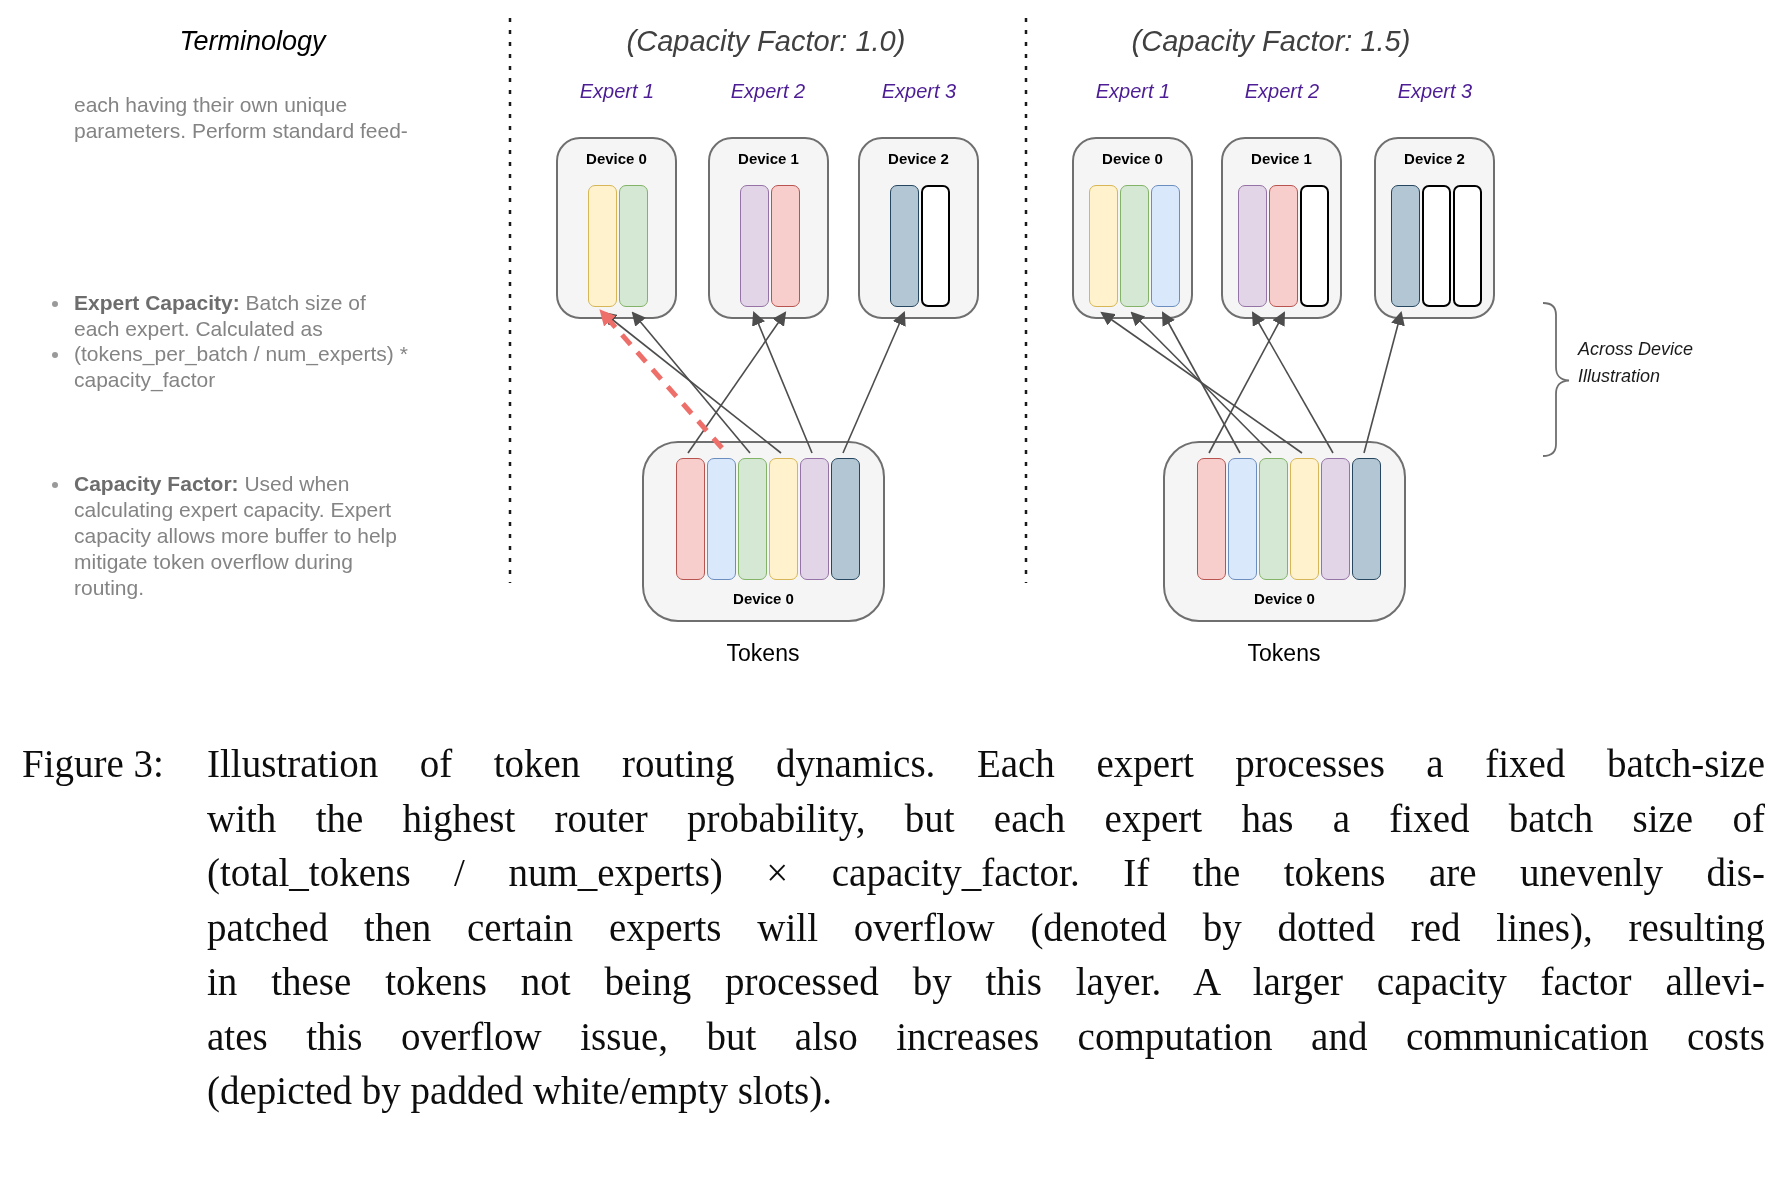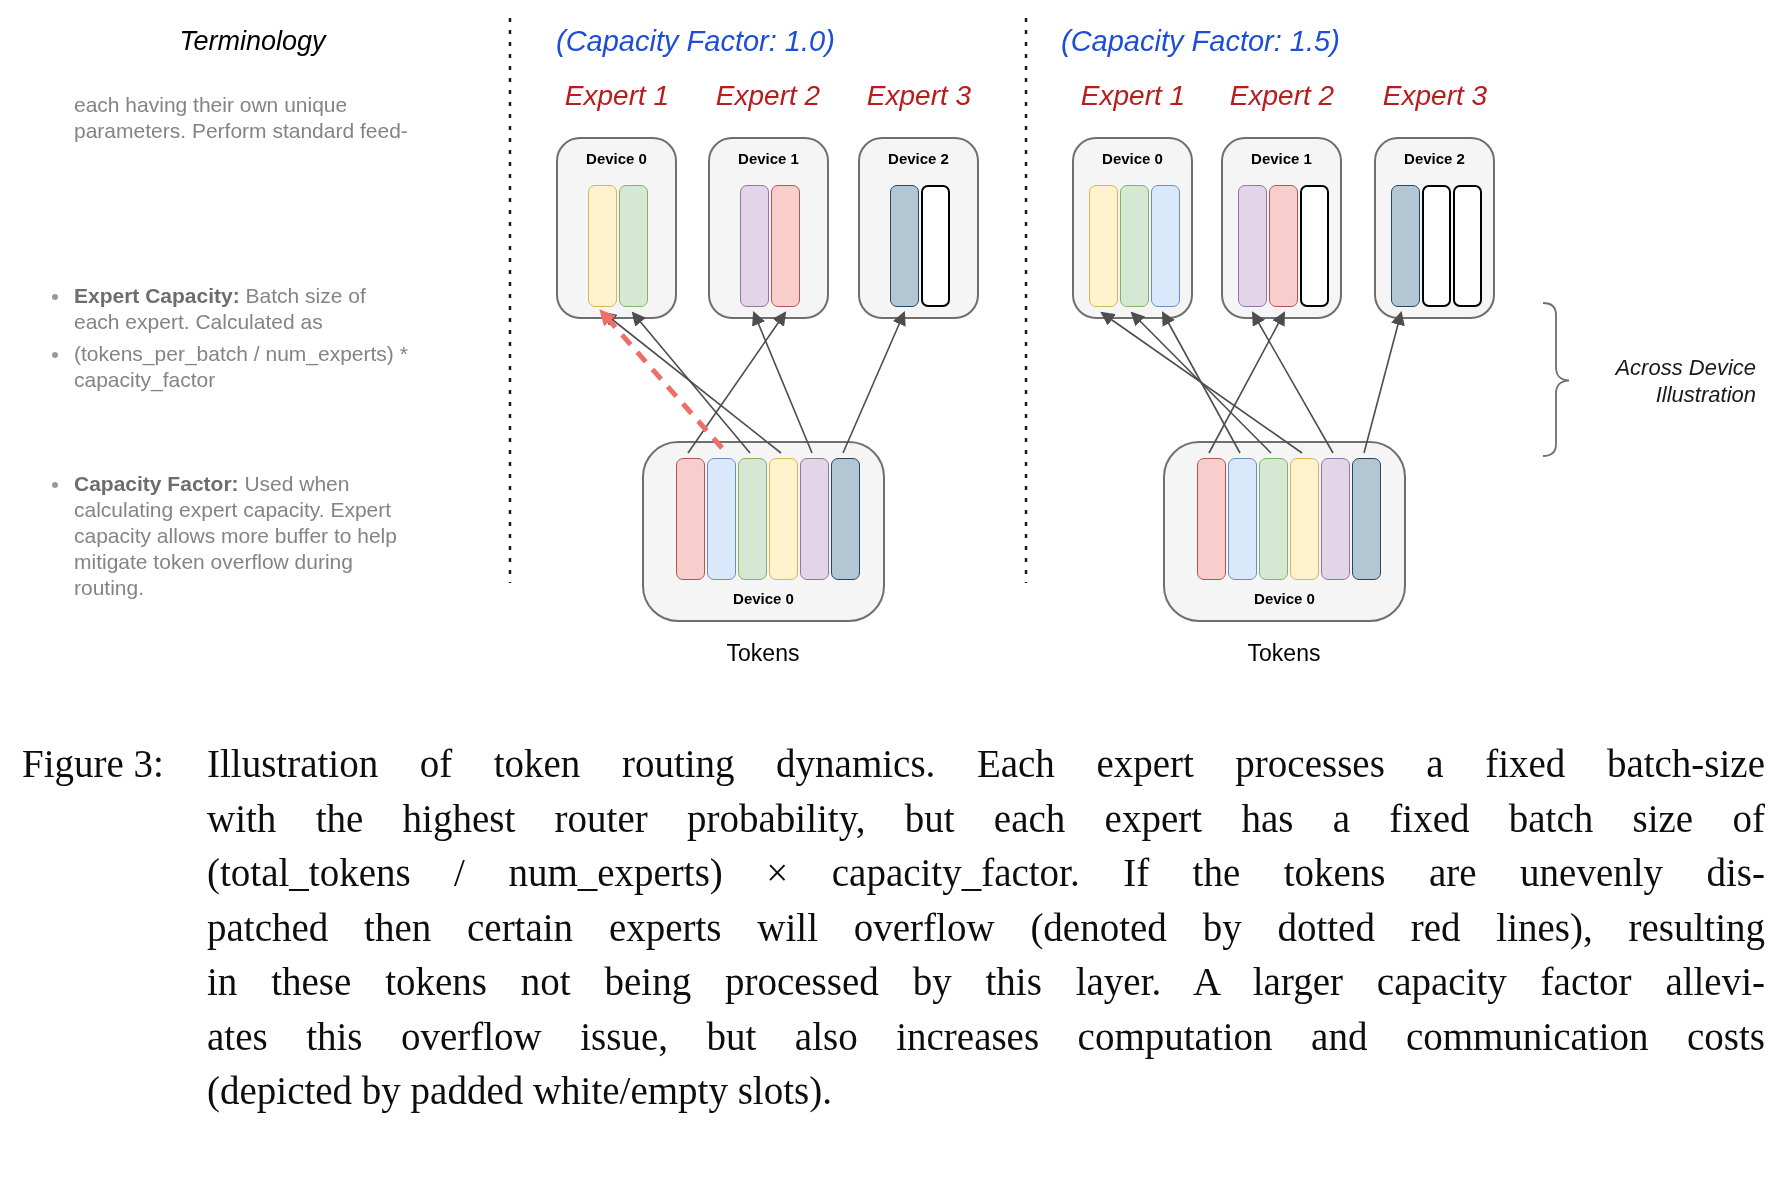--- a/index.html
+++ b/index.html
@@ -14,22 +14,22 @@
 
   
   .term-title{left:60px;top:26px;width:385px;text-align:center;font-size:27px;font-style:italic;color:#000;}
   .term-block{left:52px;width:400px;font-size:21px;line-height:26px;color:#848484;}
   .term-block .first{padding-left:22px;position:relative;}
   .term-block .dot{position:absolute;left:0;top:11px;width:6px;height:6px;border-radius:50%;background:#9a9a9a;}
   .term-block .cont{padding-left:22px;}
   .term-block b{color:#6d6d6d;font-weight:bold;}
 
   
-  .panel-title{top:25px;width:420px;font-size:29px;font-style:italic;color:#1d4ed8;}
-  .expert-label{top:80px;width:170px;text-align:center;font-size:28px;font-style:italic;color:#b91c1c;}
+  .panel-title{top:25px;width:420px;text-align:center;font-size:29px;font-style:italic;color:#404040;}
+  .expert-label{top:80px;width:170px;text-align:center;font-size:20px;font-style:italic;color:#4c1d95;}
   .tokens-label{top:640px;width:200px;text-align:center;font-size:23px;color:#000;}
 
   
   .ebox{position:absolute;top:137px;width:121px;height:182px;background:#f5f5f5;
         border:2px solid #6f6f6f;border-radius:24px;z-index:2;}
   .tbox{position:absolute;top:441px;width:243px;height:181px;background:#f5f5f5;
         border:2px solid #6f6f6f;border-radius:36px;z-index:2;}
   .dlabel{position:absolute;left:0;right:0;text-align:center;font-weight:bold;font-size:15px;color:#000;}
   .ebox .dlabel{top:11px;}
   .tbox .dlabel{top:147px;}
@@ -38,42 +38,42 @@
   .tbox .slot{top:15px;}
   .c-yellow{background:#fff2cc;border-color:#d6b656;}
   .c-green {background:#d5e8d4;border-color:#82b366;}
   .c-blue  {background:#dae8fc;border-color:#6c8ebf;}
   .c-purple{background:#e1d5e7;border-color:#9673a6;}
   .c-red   {background:#f8cecc;border-color:#b85450;}
   .c-slate {background:#b3c6d4;border-color:#26475f;}
   .c-empty {background:#ffffff;border-color:#000000;border-width:2px;}
 
   
-  .annot{left:1578px;top:354px;width:178px;text-align:right;font-size:22px;font-style:italic;
+  .annot{left:1578px;top:336px;width:178px;text-align:left;font-size:18px;font-style:italic;
          color:#1a1a1a;line-height:27px;}
 
   
   .caption{left:22px;top:737px;width:1744px;font-family:"Liberation Serif",serif;
            font-size:39px;line-height:54.5px;color:#0d0d0d;}
   .cap-label{position:absolute;left:0;top:0;}
   .cap-body{position:absolute;left:185px;top:0;width:1558px;}
   .cap-line{text-align:justify;text-align-last:justify;}
   .cap-line.last{text-align:left;text-align-last:left;}
 </style>
 </head>
 <body>
 
 <div class="abs term-title">Terminology</div>
 
 <div class="abs term-block" style="top:92px">
   <div class="cont">each having their own unique</div>
   <div class="cont">parameters. Perform standard feed-</div>
 </div>
 
-<div class="abs term-block" style="top:283px">
+<div class="abs term-block" style="top:290px">
   <div class="first"><span class="dot"></span><b>Expert Capacity:</b><span> Batch size of</span></div>
   <div class="cont">each expert. Calculated as</div>
 </div>
 
 <div class="abs term-block" style="top:341px">
   <div class="first"><span class="dot"></span><b></b><span>(tokens_per_batch / num_experts) *</span></div>
   <div class="cont">capacity_factor</div>
 </div>
 
 <div class="abs term-block" style="top:471px">

